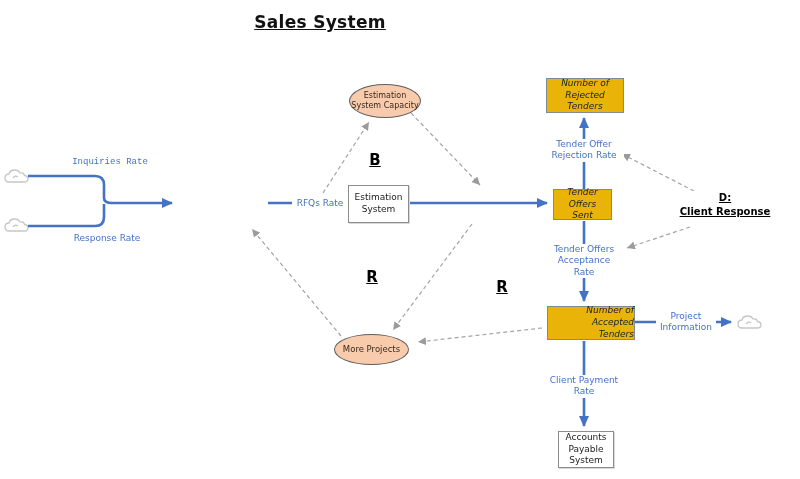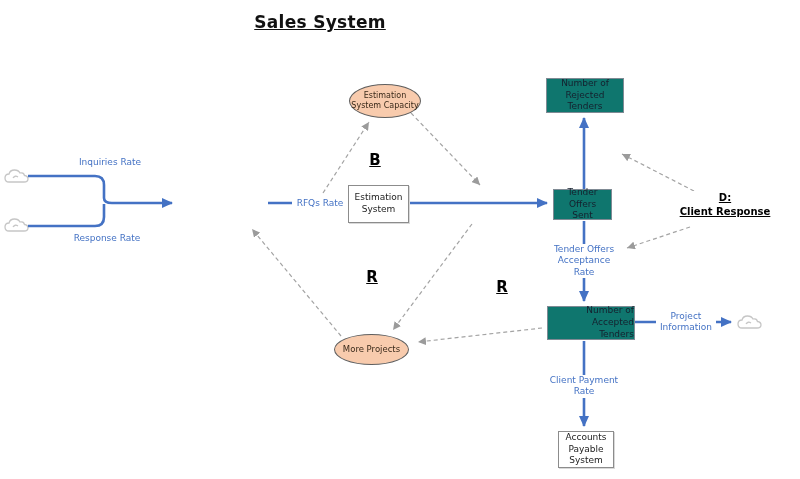--- a/index.html
+++ b/index.html
@@ -11,21 +11,21 @@
   .abs { position: absolute; }
 
   .title { left: 240px; top: 12px; width: 160px; text-align: center;
     font-size: 17px; font-weight: bold; color: #111;
     text-decoration: underline; letter-spacing: .3px; }
 
   .stock, .sysbox {
     display: flex; align-items: center; justify-content: center;
     text-align: center; white-space: pre-line;
     font-size: 9px; line-height: 1.3; color: #15202e; }
-  .stock { background: #0f766e; border: 1.6px solid #7f8a94; }
+  .stock { background: #eab308; border: 1.6px solid #7f8a94; font-style: italic; }
   .sysbox { background: #ffffff; border: 1.4px solid #8c8c8c; color: #222;
     box-shadow: 1px 1px 0 #d9d9d9; }
 
   .aux { display: flex; align-items: center; justify-content: center;
     text-align: center; white-space: pre-line; border-radius: 50%;
     background: #f8cbad; border: 1.4px solid #5f5f5f;
     font-size: 8px; line-height: 1.25; color: #3a2a1a; }
 
   .rate { text-align: center; white-space: pre-line; color: #4472c4;
     font-size: 9px; line-height: 1.25; background: #ffffff; padding: 0 2px; }
@@ -99,23 +99,25 @@
   <div class="abs sysbox" style="left:348px;top:185px;width:61px;height:38px;">Estimation
 System</div>
   <div class="abs sysbox" style="left:558px;top:431px;width:56px;height:37px;">Accounts
 Payable
 System</div>
 
   <div class="abs aux" style="left:349px;top:84px;width:72px;height:34px;">Estimation
 System Capacity</div>
   <div class="abs aux" style="left:334px;top:334px;width:75px;height:31px;font-size:8.5px;">More Projects</div>
 
-  <div class="abs rate" style="left:70px;top:157px;width:80px;background:transparent;">Inquiries Rate</div>
+  <div class="abs rate" style="left:70px;top:157px;width:80px;background:transparent;font-family:Liberation Mono, monospace;">Inquiries Rate</div>
   <div class="abs rate" style="left:67px;top:233px;width:80px;background:transparent;">Response Rate</div>
   <div class="abs rate" style="left:292px;top:198px;width:56px;">RFQs Rate</div>
+  <div class="abs rate" style="left:544px;top:139px;width:80px;">Tender Offer
+Rejection Rate</div>
   <div class="abs rate" style="left:549px;top:244px;width:70px;">Tender Offers
 Acceptance
 Rate</div>
   <div class="abs rate" style="left:656px;top:311px;width:60px;">Project
 Information</div>
   <div class="abs rate" style="left:544px;top:375px;width:80px;">Client Payment
 Rate</div>
 
   <div class="abs loop" style="left:360px;top:151px;width:30px;">B</div>
   <div class="abs loop" style="left:357px;top:268px;width:30px;">R</div>

